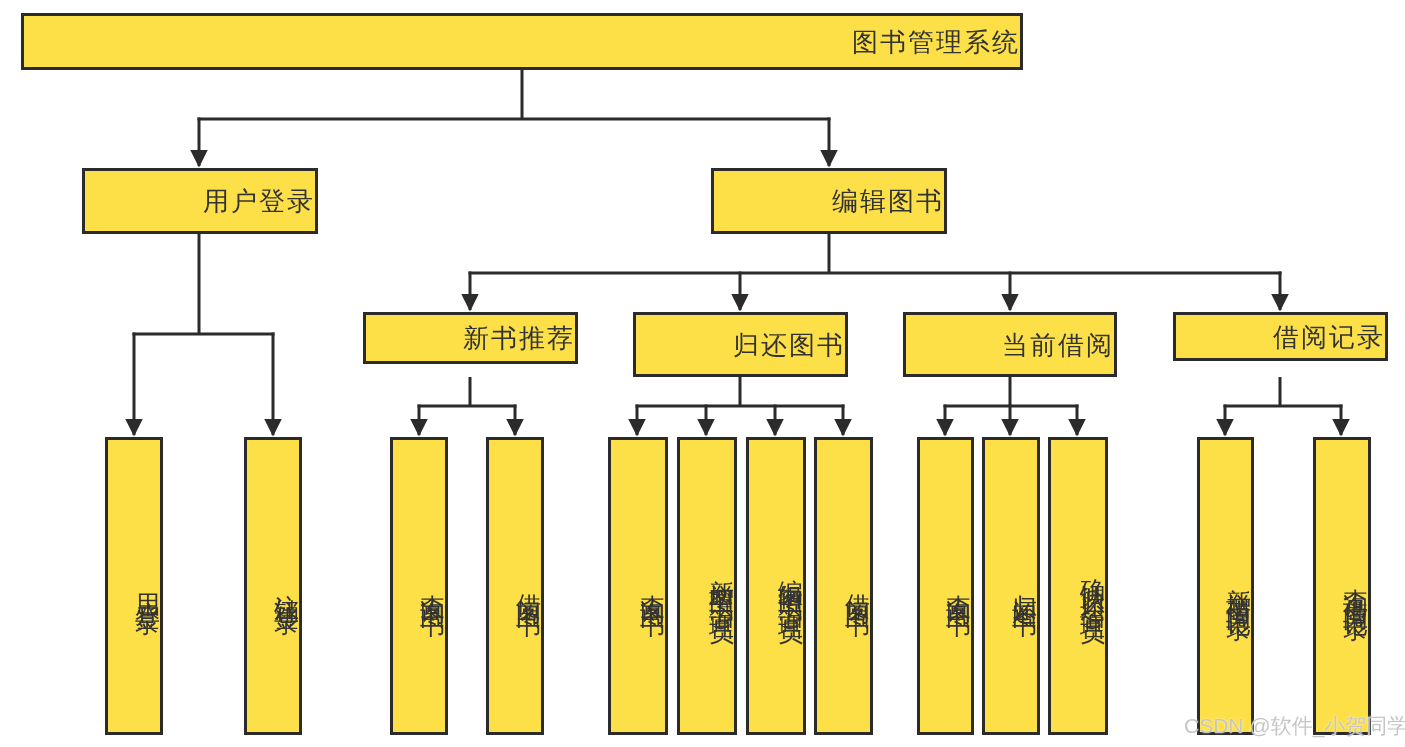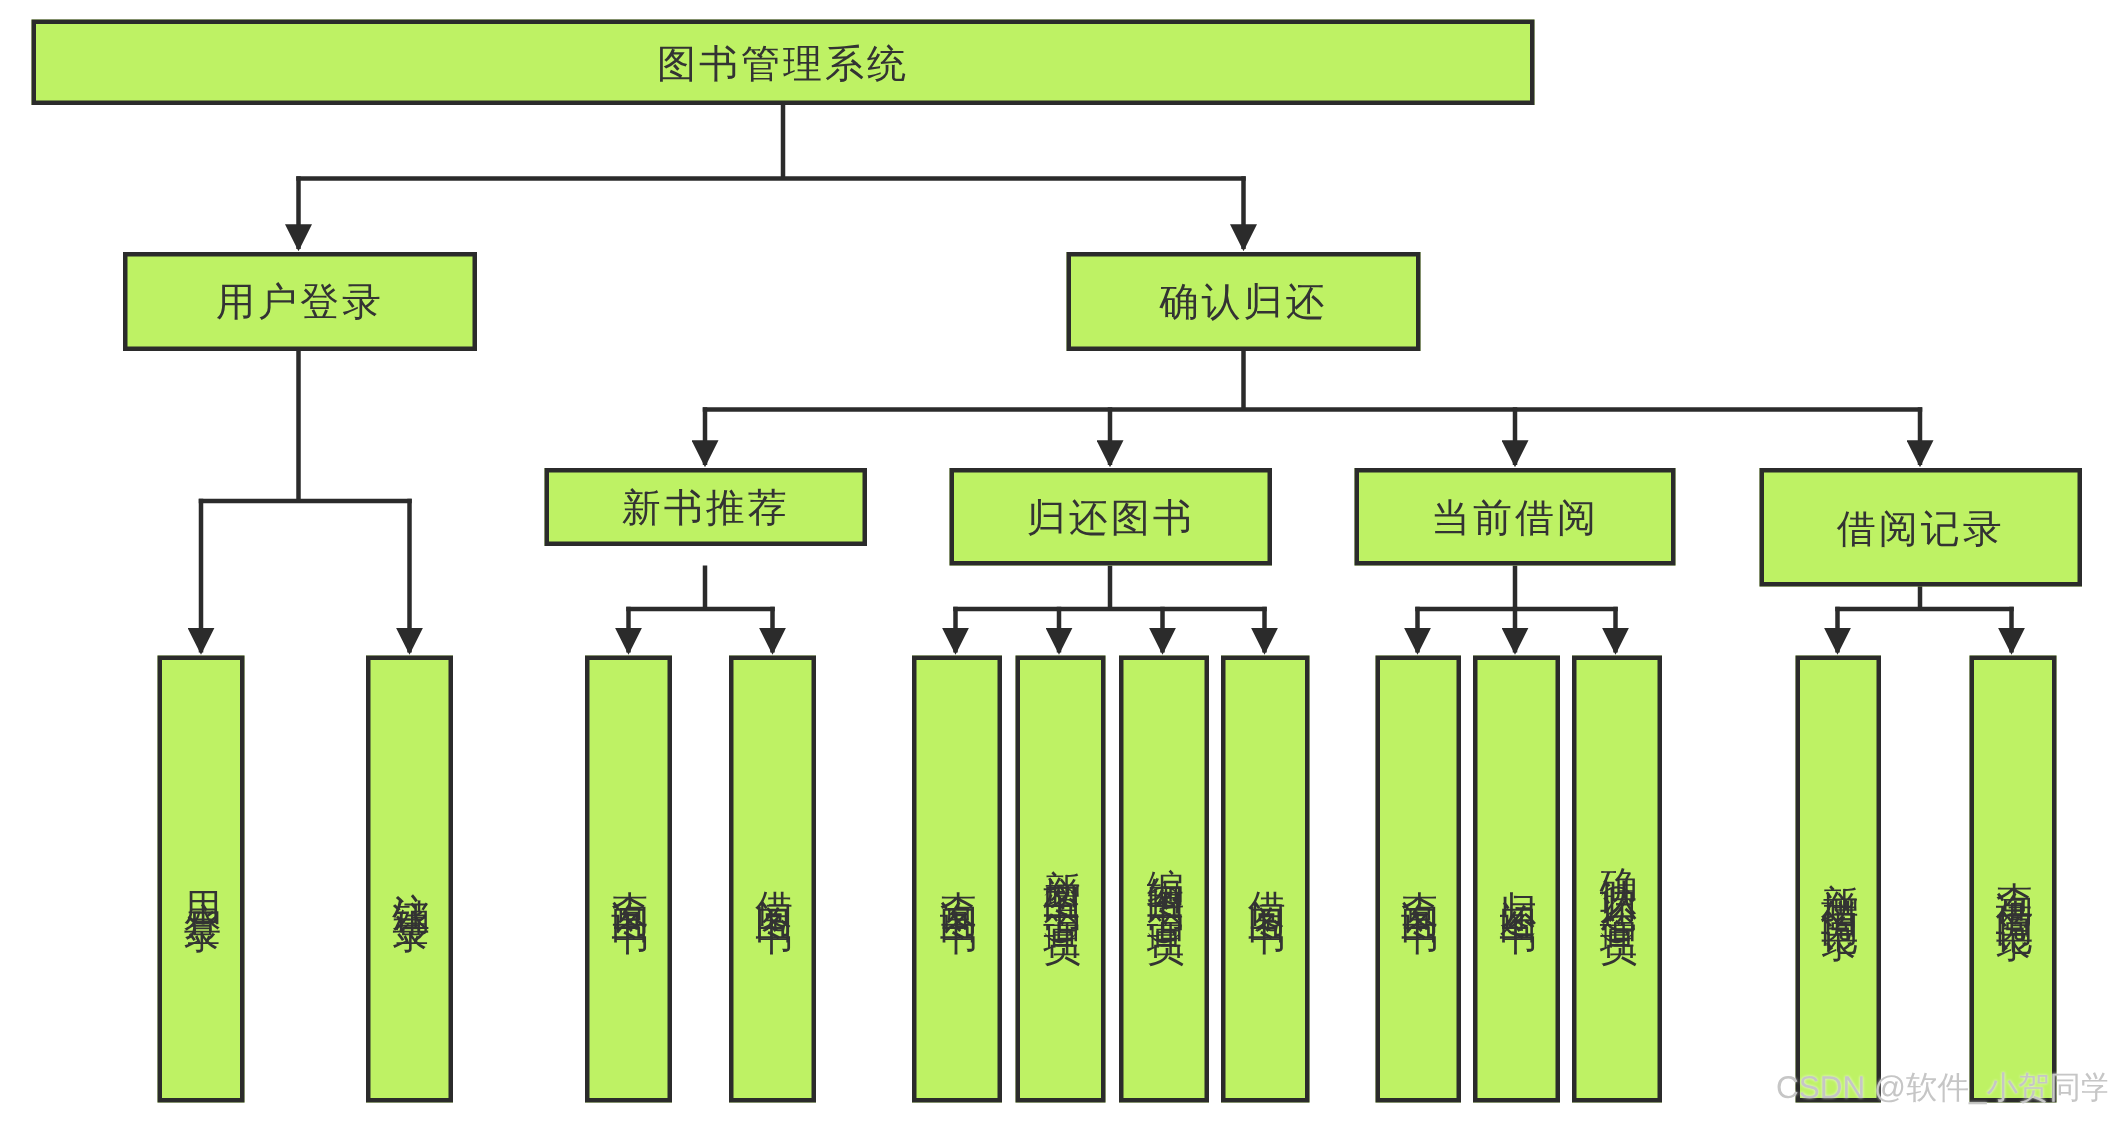--- a/index.html
+++ b/index.html
@@ -19,24 +19,24 @@
     position: absolute;
     left: 0;
     top: 0;
     width: 1405px;
     height: 747px;
   }
   .box {
     position: absolute;
     box-sizing: border-box;
     border: 3px solid #2b2b2b;
-    background: #bef264;
+    background: #fde047;
     display: flex;
     align-items: center;
-    justify-content: center;
+    justify-content: flex-end;
     color: #333333;
   }
   .hlabel {
     font-size: 26px;
     letter-spacing: 2px;
     white-space: nowrap;
     line-height: 1;
   }
   .root-label {
     font-size: 26px;
@@ -117,33 +117,33 @@
   </svg>
 
   <div class="box" style="left:21px; top:13px; width:1002px; height:57px">
     <span class="hlabel root-label">图书管理系统</span>
   </div>
 
   <div class="box" style="left:82px; top:168px; width:236px; height:66px">
     <span class="hlabel">用户登录</span>
   </div>
   <div class="box" style="left:711px; top:168px; width:236px; height:66px">
-    <span class="hlabel">确认归还</span>
+    <span class="hlabel">编辑图书</span>
   </div>
 
   <div class="box" style="left:363px; top:312px; width:215px; height:52px">
     <span class="hlabel">新书推荐</span>
   </div>
   <div class="box" style="left:633px; top:312px; width:215px; height:65px">
     <span class="hlabel">归还图书</span>
   </div>
   <div class="box" style="left:903px; top:312px; width:214px; height:65px">
     <span class="hlabel">当前借阅</span>
   </div>
-  <div class="box" style="left:1173px; top:312px; width:215px; height:79px">
+  <div class="box" style="left:1173px; top:312px; width:215px; height:49px">
     <span class="hlabel">借阅记录</span>
   </div>
 
   <div class="box leaf" style="left:105px; top:437px; width:58px; height:298px">
     <span class="vlabel">用户登录</span>
   </div>
   <div class="box leaf" style="left:244px; top:437px; width:58px; height:298px">
     <span class="vlabel">注销登录</span>
   </div>
 

